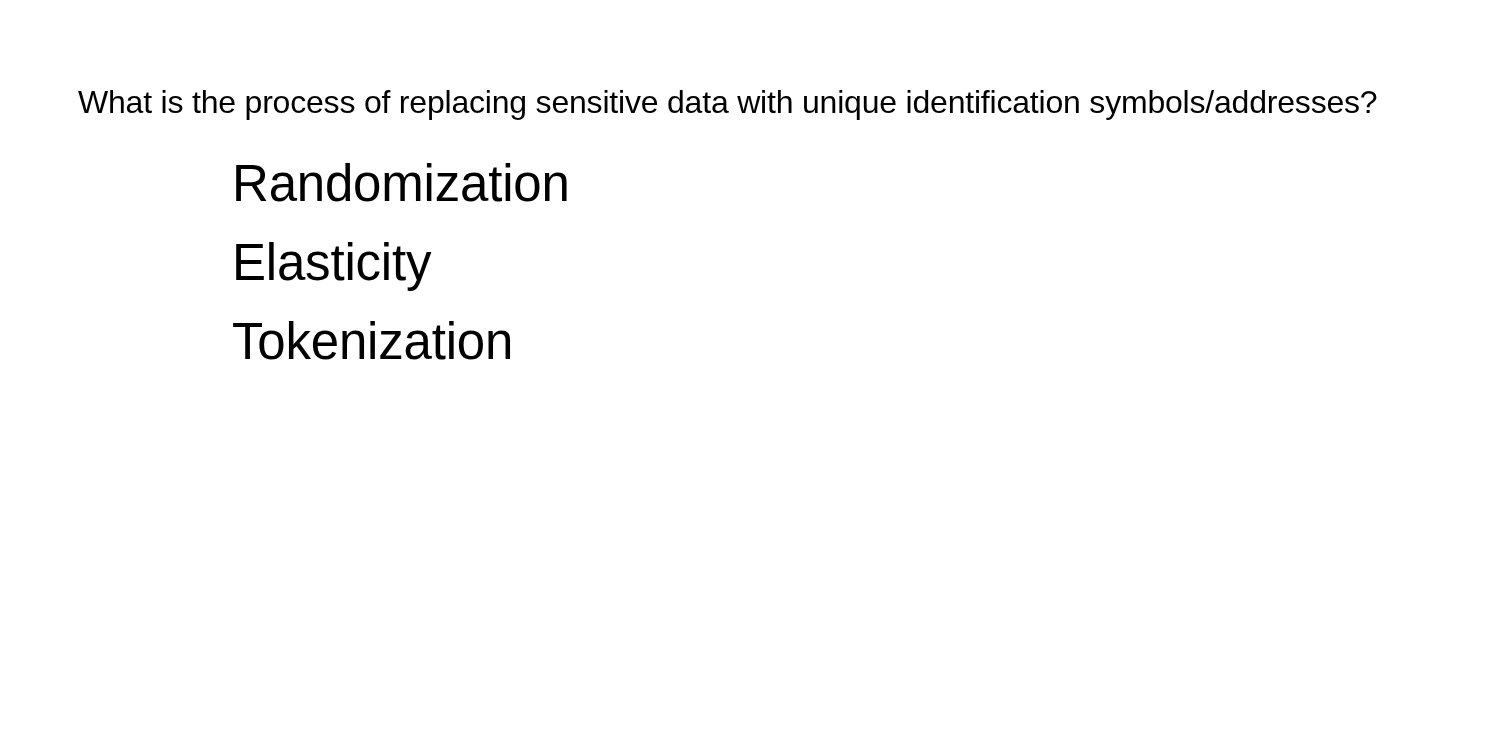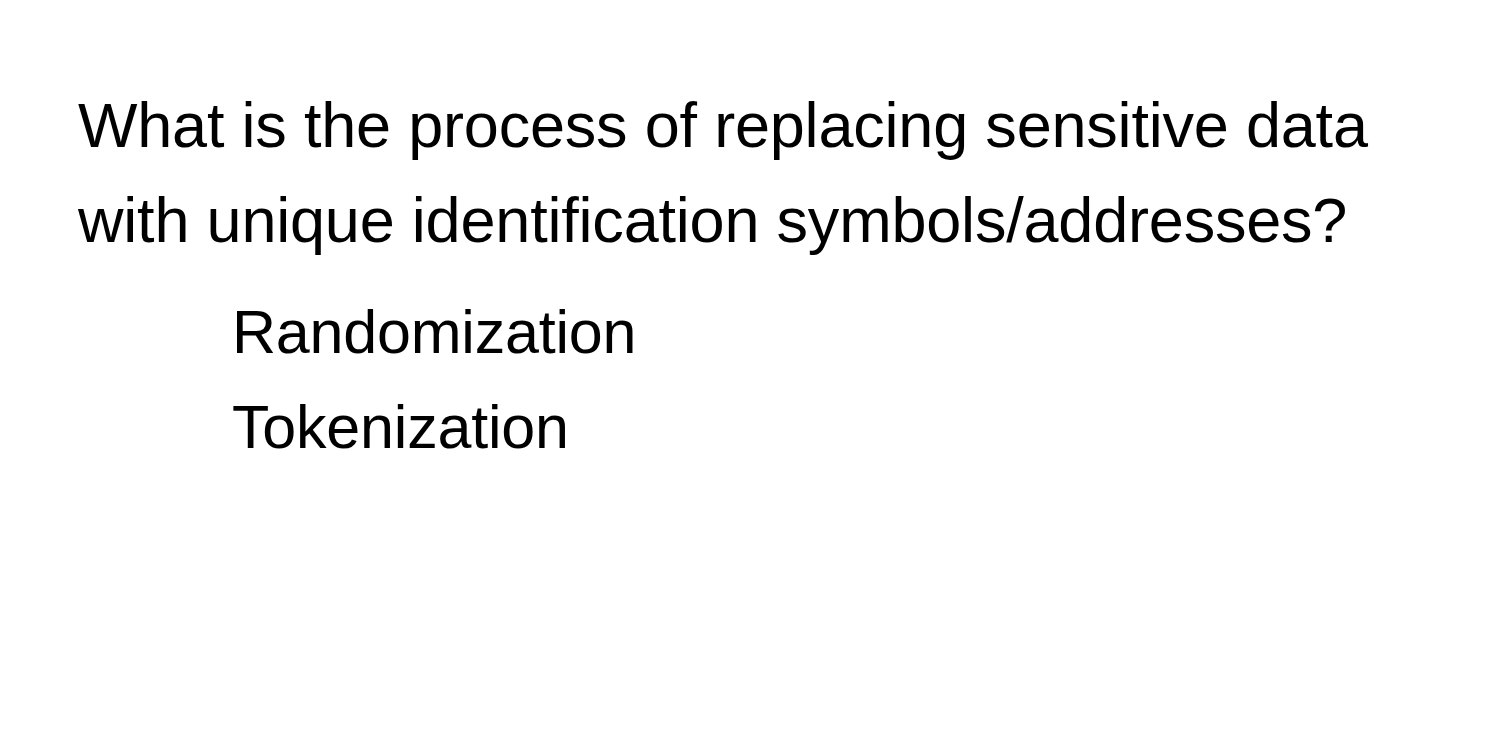--- a/index.html
+++ b/index.html
@@ -10,38 +10,39 @@
     body {
       width: 1500px;
       height: 744px;
       background: #ffffff;
       font-family: -apple-system, BlinkMacSystemFont, "Segoe UI", Helvetica, Arial, sans-serif;
       color: #000000;
       padding-top: 78px;
       padding-left: 78px;
     }
     .question {
-      font-size: 63px;
+      font-size: 32px;
       line-height: 1.5;
       font-weight: 400;
       max-width: 1360px;
       margin-bottom: 18px;
       letter-spacing: -0.2px;
     }
     .options {
       list-style: none;
       padding-left: 154px;
     }
     .option {
-      font-size: 61px;
+      font-size: 51px;
       line-height: 1.55;
       font-weight: 400;
       letter-spacing: -0.2px;
     }
   </style>
 </head>
 <body>
 
 <div class="question">What is the process of replacing sensitive data with unique identification symbols/addresses?</div>
 <ul class="options">
   <li class="option">Randomization</li>
+  <li class="option">Elasticity</li>
   <li class="option">Tokenization</li>
 </ul>
 
 </body></html>

